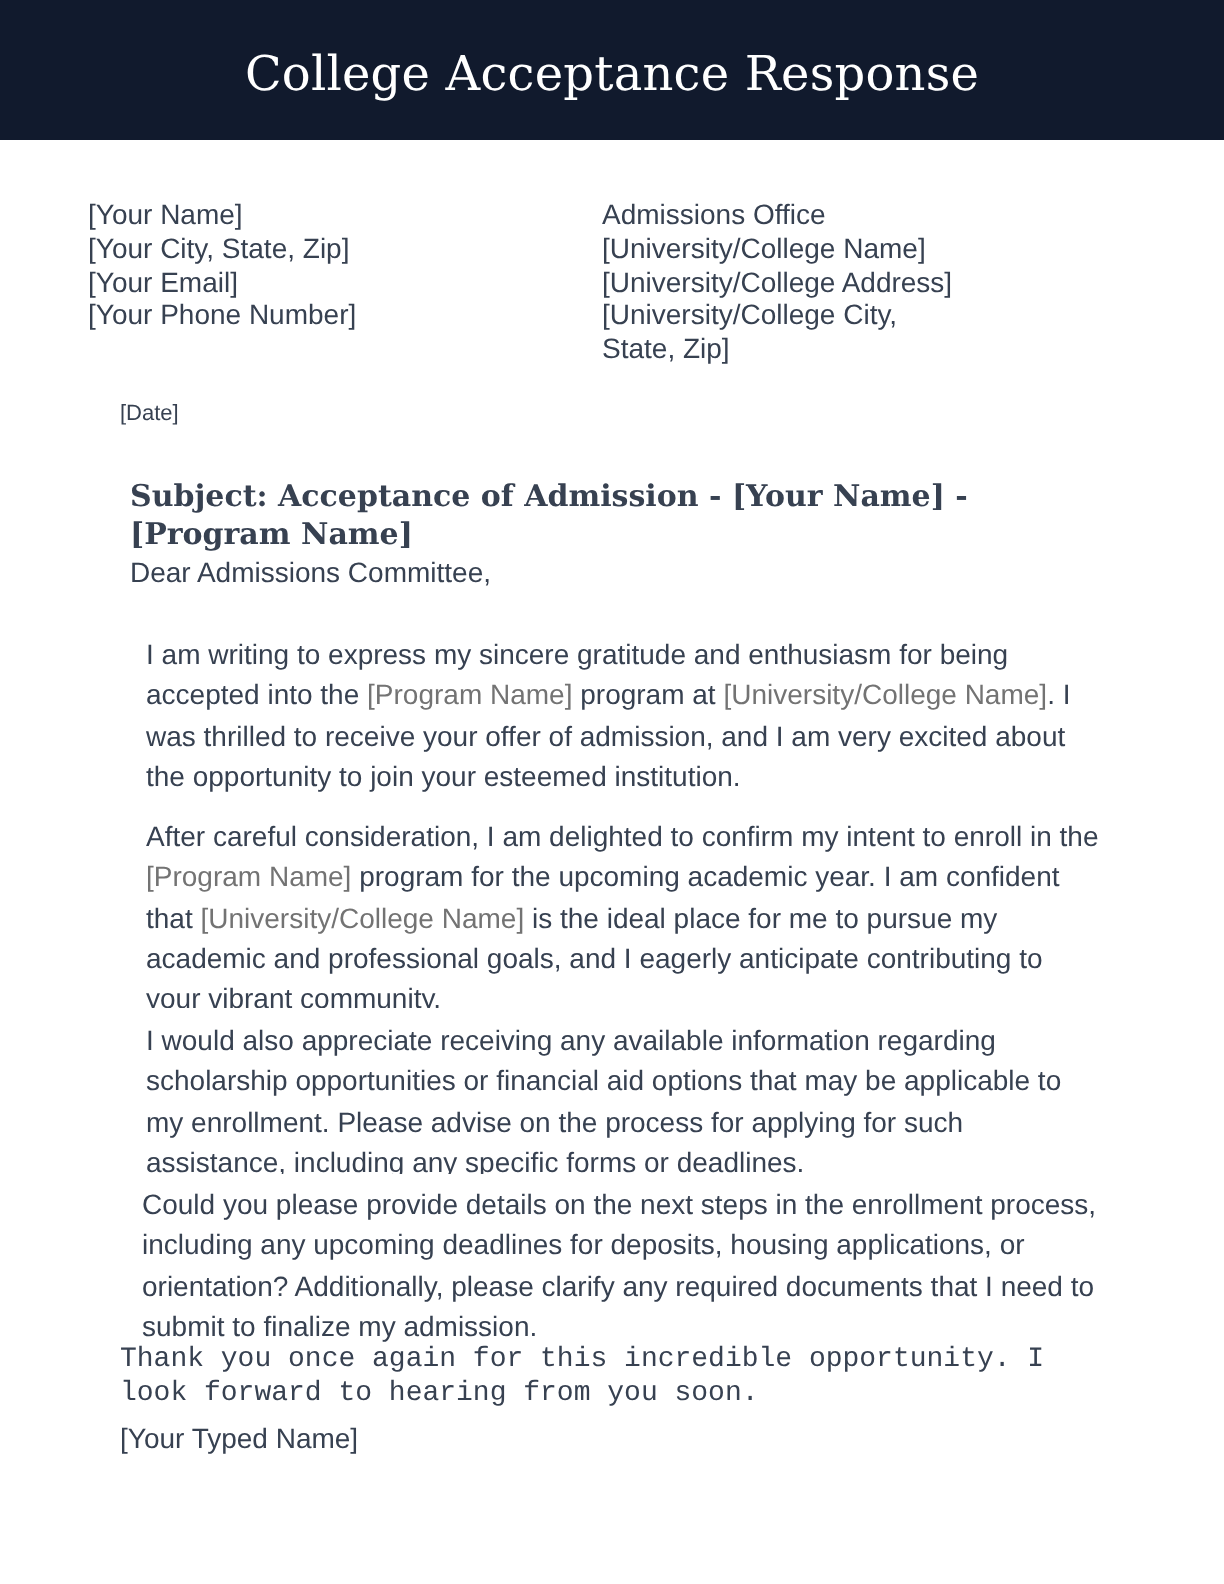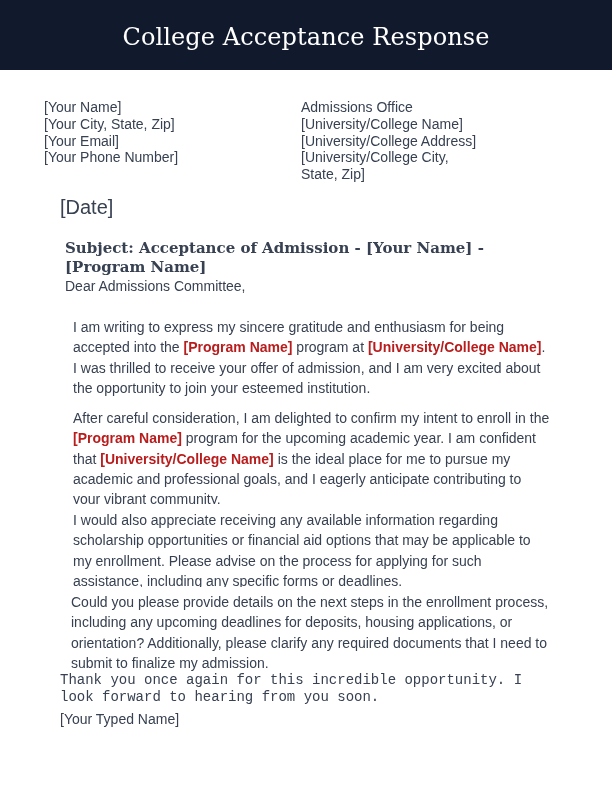--- a/index.html
+++ b/index.html
@@ -12,32 +12,32 @@
       display: flex; align-items: center; justify-content: center;
     }
     .header h1 {
       margin: 4px; color: #ffffff; font-family: "DejaVu Serif", "Liberation Serif", serif;
       font-weight: normal; font-size: 24px; letter-spacing: 0.1px; padding-top: 4px;
     }
     .addr { position: absolute; font-size: 14px; line-height: 16.8px; color: #374151; }
     .addr div { white-space: nowrap; }
     .sender { left: 44px; top: 99px; }
     .recipient { left: 301px; top: 99px; width: 200px; }
-    .date { position: absolute; left: 60px; top: 199px; font-size: 20px; line-height: 17px; text-align: center; }
+    .date { position: absolute; left: 60px; top: 199px; font-size: 11px; line-height: 17px; text-align: center; }
     .subject {
       position: absolute; left: 65px; top: 239px; width: 480px;
       font-family: "DejaVu Serif", "Liberation Serif", serif; font-weight: bold;
       font-size: 15px; line-height: 19px; color: #374151;
     }
     .salutation { position: absolute; left: 65px; top: 278px; font-size: 14px; line-height: 17px; }
     .para {
       position: absolute; left: 73px; width: 478px; font-size: 14px; line-height: 20.3px;
       color: #374151; overflow: hidden;
     }
-    .para b { font-weight: bold; color: #b91c1c; }
+    .para b { font-weight: normal; color: #737373; }
     .p1 { top: 317px; }
     .p2 { top: 408px; height: 96px; }
     .p3 { top: 510px; height: 77px; }
     .p4 { left: 71px; top: 592px; }
     .closing { position: absolute; left: 60px; top: 672px; width: 490px; font-size: 14px; line-height: 17px; font-family: Liberation Mono, monospace; }
     .signoff { position: absolute; left: 60px; top: 711px; font-size: 14px; line-height: 17px; }
   </style>
 </head>
 <body>
 

